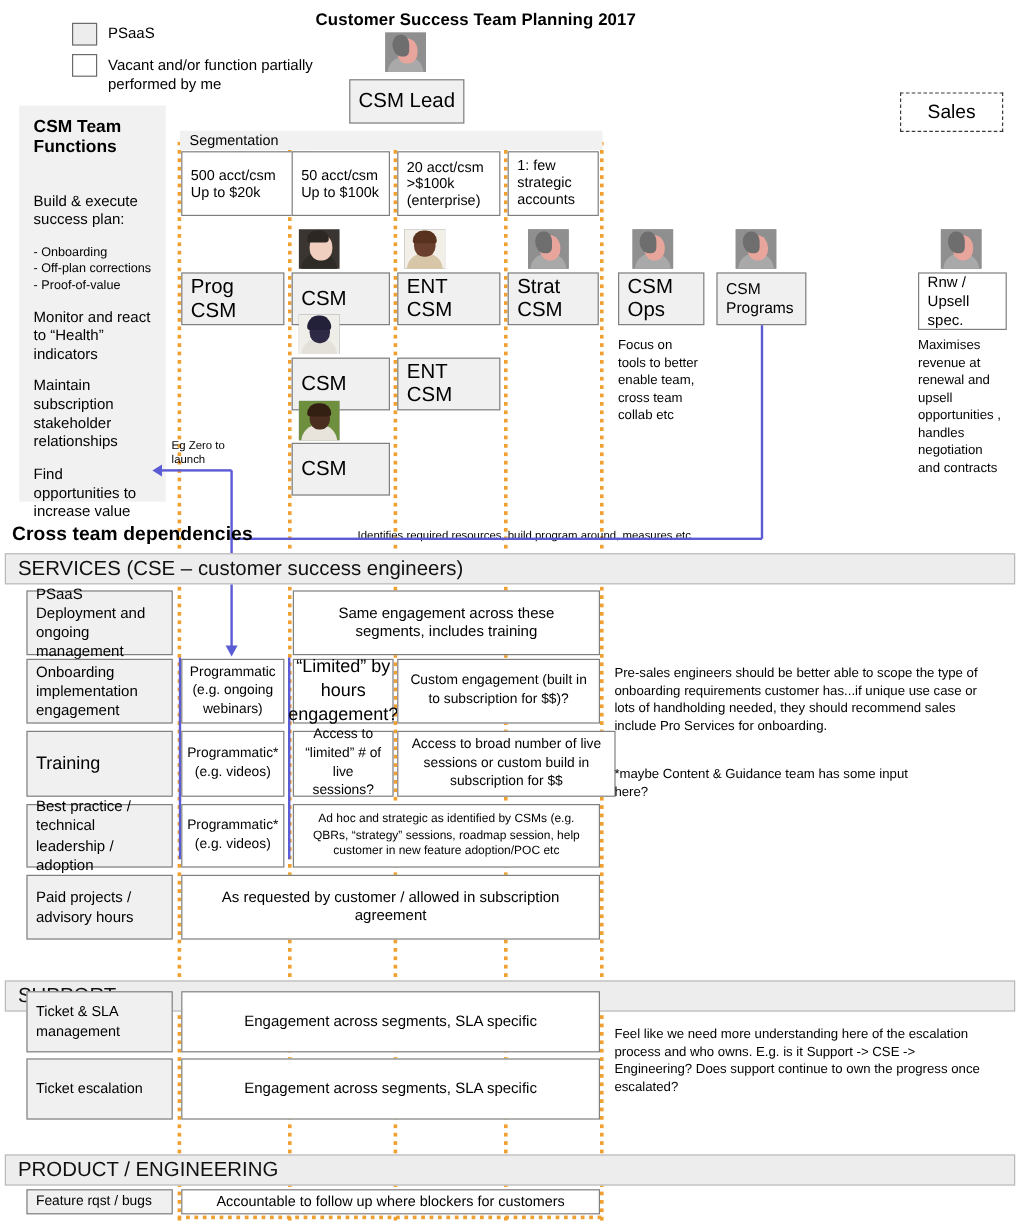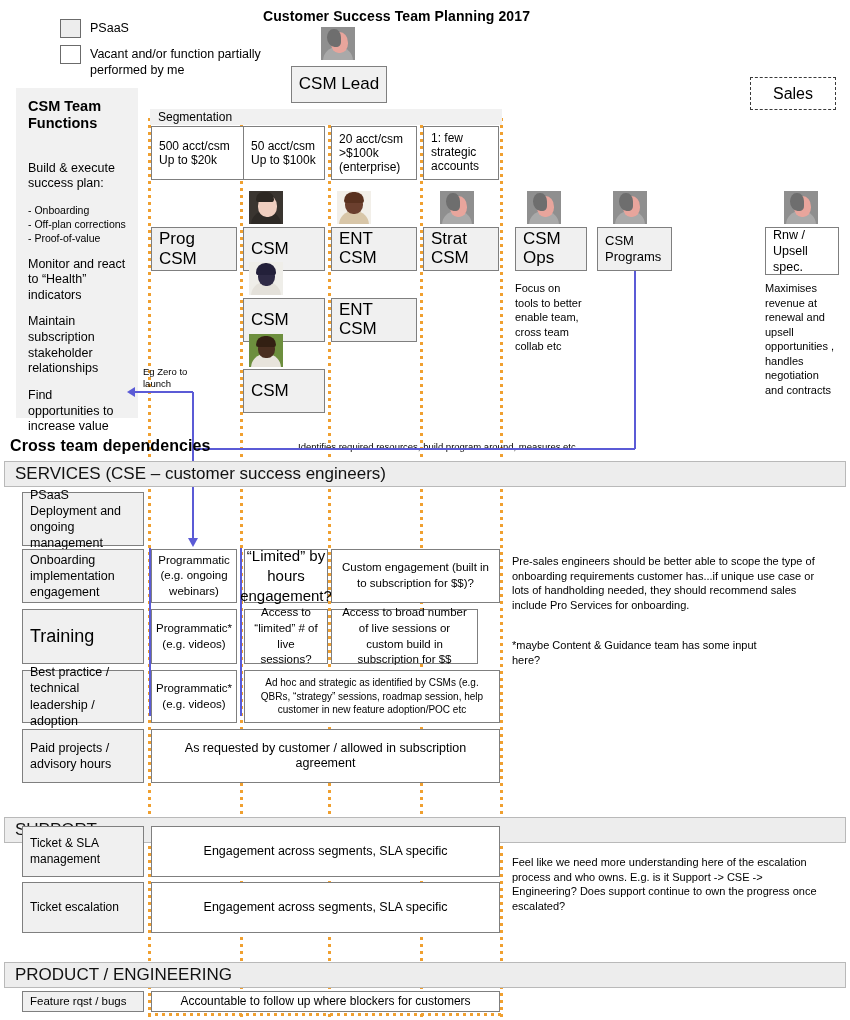--- a/index.html
+++ b/index.html
@@ -326,44 +326,47 @@
 
   <div class="title" style="left:10px;top:437px;font-size:16px;">Cross team dependencies</div>
 
   <div class="band" style="left:4px;top:461px;width:842px;height:26px;">
     <span>SERVICES (CSE – customer success engineers)</span>
   </div>
 
   <div class="box grey pad" style="left:22px;top:492px;width:122px;height:54px;font-size:12.5px;line-height:1.3;">
     <span>PSaaS Deployment and ongoing management</span>
   </div>
+  <div class="box center pad" style="left:244px;top:492px;width:256px;height:54px;font-size:12.5px;">
+    <span>Same engagement across these segments, includes training</span>
+  </div>
 
   <div class="box grey pad" style="left:22px;top:549px;width:122px;height:54px;font-size:12.5px;line-height:1.3;">
     <span>Onboarding implementation engagement</span>
   </div>
   <div class="box center pad" style="left:151px;top:549px;width:86px;height:54px;font-size:11.5px;line-height:1.35;">
     <span>Programmatic (e.g. ongoing webinars)</span>
   </div>
   <div class="box center pad" style="left:244px;top:549px;width:84px;height:54px;font-size:15px;line-height:1.35;">
     <span>“Limited” by hours engagement?</span>
   </div>
   <div class="box center pad" style="left:331px;top:549px;width:169px;height:54px;font-size:11.5px;line-height:1.35;">
     <span>Custom engagement (built in to subscription for $$)?</span>
   </div>
 
-  <div class="box grey pad" style="left:22px;top:609px;width:122px;height:55px;font-size:18px;line-height:1.3;">
+  <div class="box grey pad" style="left:22px;top:609px;width:122px;height:55px;font-size:15px;line-height:1.3;">
     <span>Training</span>
   </div>
   <div class="box center pad" style="left:151px;top:609px;width:86px;height:55px;font-size:11.5px;line-height:1.35;">
     <span>Programmatic* (e.g. videos)</span>
   </div>
   <div class="box center pad" style="left:244px;top:609px;width:84px;height:55px;font-size:11.5px;line-height:1.35;">
     <span>Access to “limited” # of live sessions?</span>
   </div>
-  <div class="box center pad" style="left:331px;top:609px;width:147px;height:55px;font-size:11.5px;line-height:1.35;">
+  <div class="box center pad" style="left:331px;top:609px;width:182px;height:55px;font-size:11.5px;line-height:1.35;">
     <span>Access to broad number of live sessions or custom build in subscription for $$</span>
   </div>
 
   <div class="box grey pad" style="left:22px;top:670px;width:122px;height:53px;font-size:12.5px;line-height:1.3;">
     <span>Best practice / technical leadership / adoption</span>
   </div>
   <div class="box center pad" style="left:151px;top:670px;width:86px;height:53px;font-size:11.5px;line-height:1.35;">
     <span>Programmatic* (e.g. videos)</span>
   </div>
   <div class="box center pad" style="left:244px;top:670px;width:256px;height:53px;font-size:10px;line-height:1.35;">

